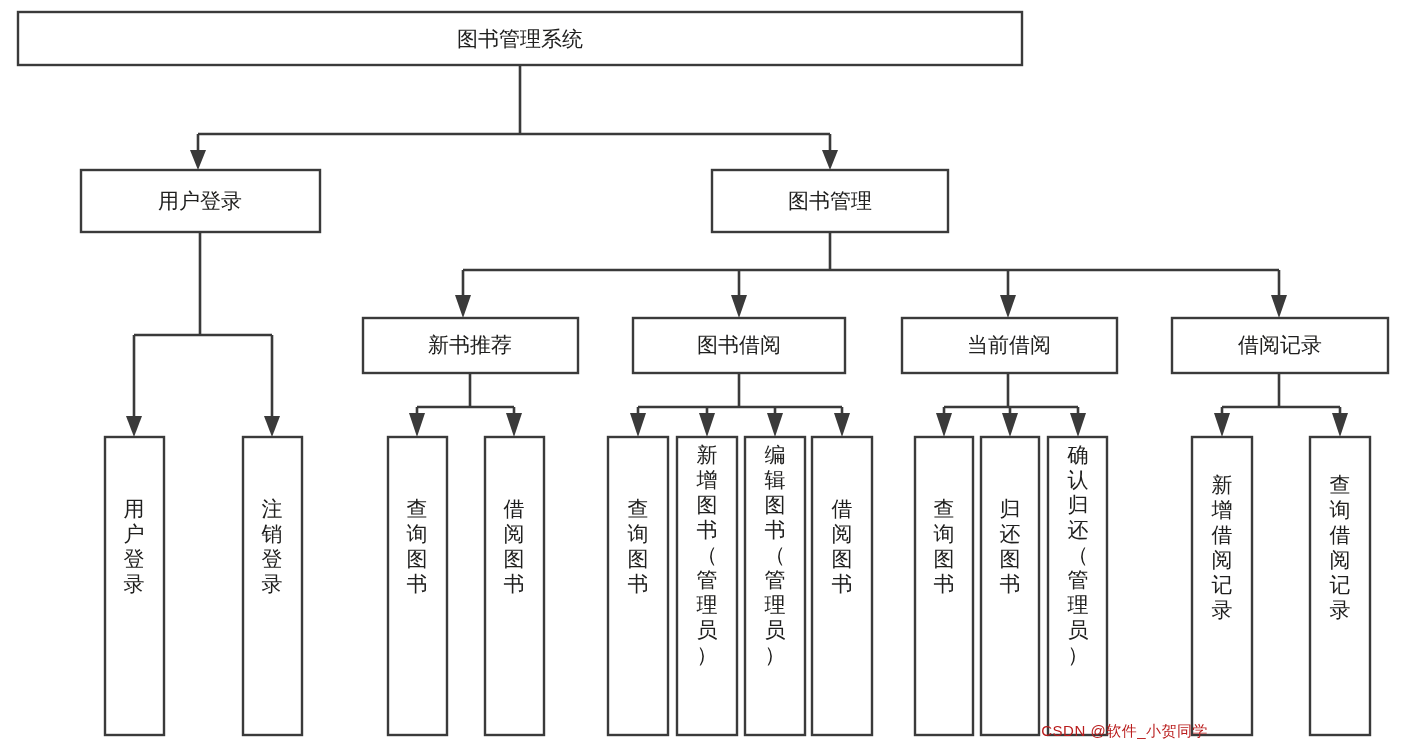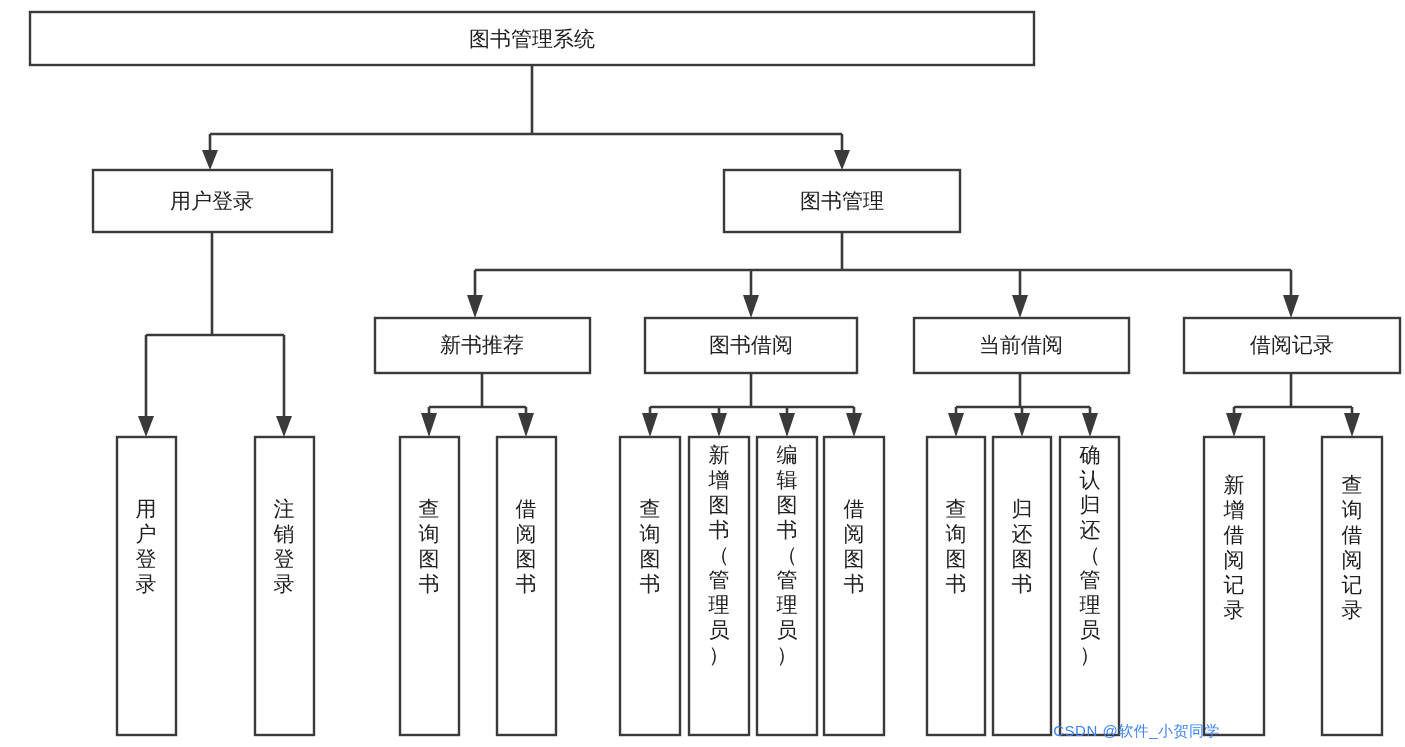--- a/index.html
+++ b/index.html
@@ -9,21 +9,21 @@
   }
   body {
     width: 1405px;
     height: 747px;
     font-family: "Liberation Sans", "DejaVu Sans", sans-serif;
     overflow: hidden;
     position: relative;
   }
   #diagram-root {
     position: absolute;
-    left: 12px;
+    left: 0;
     top: 0;
     width: 1216px;
     height: 747px;
   }
   svg.flow {
     display: block;
     width: 1405px;
     height: 747px;
   }
   .node-rect {
@@ -53,21 +53,21 @@
     font-family: "Liberation Sans", "DejaVu Sans", sans-serif;
     font-size: 21px;
     text-anchor: middle;
   }
   .watermark {
     position: absolute;
     right: 8px;
     bottom: 6px;
     font-family: "Liberation Sans", "DejaVu Sans", sans-serif;
     font-size: 15px;
-    color: #3b82f6;
+    color: #b91c1c;
     letter-spacing: 0.5px;
     white-space: nowrap;
     user-select: none;
   }
 </style>
 </head>
 <body>
 
 <div id="diagram-root">
   <svg class="flow" viewBox="0 0 1405 747" xmlns="http://www.w3.org/2000/svg">

